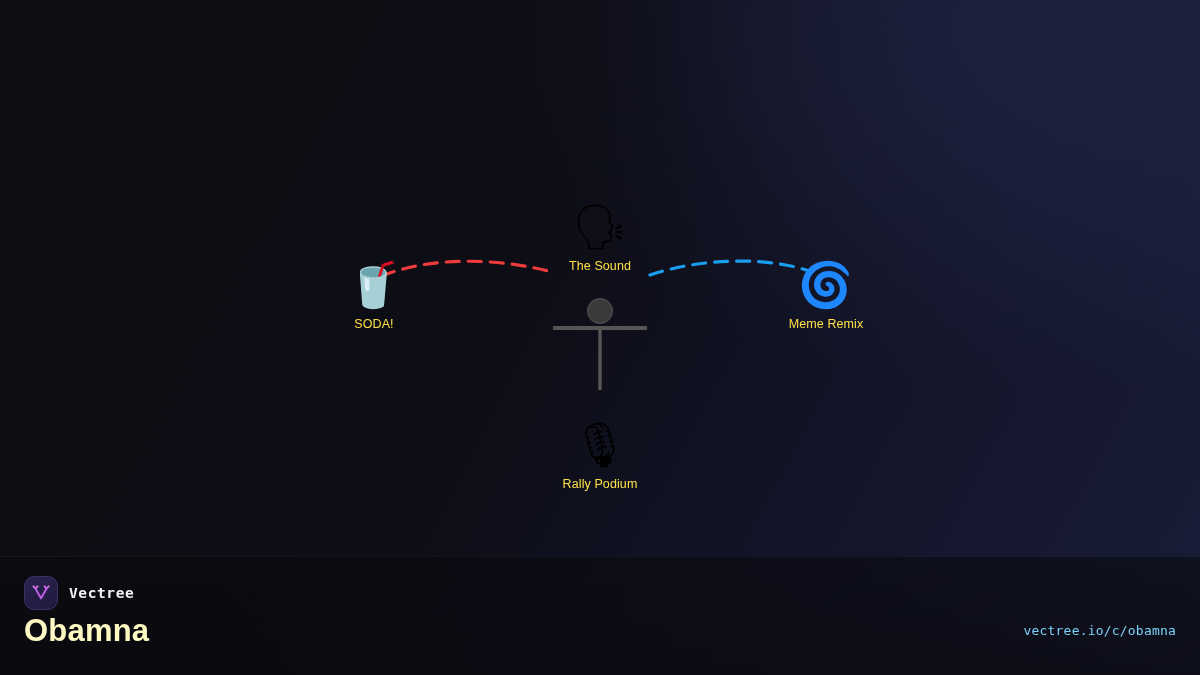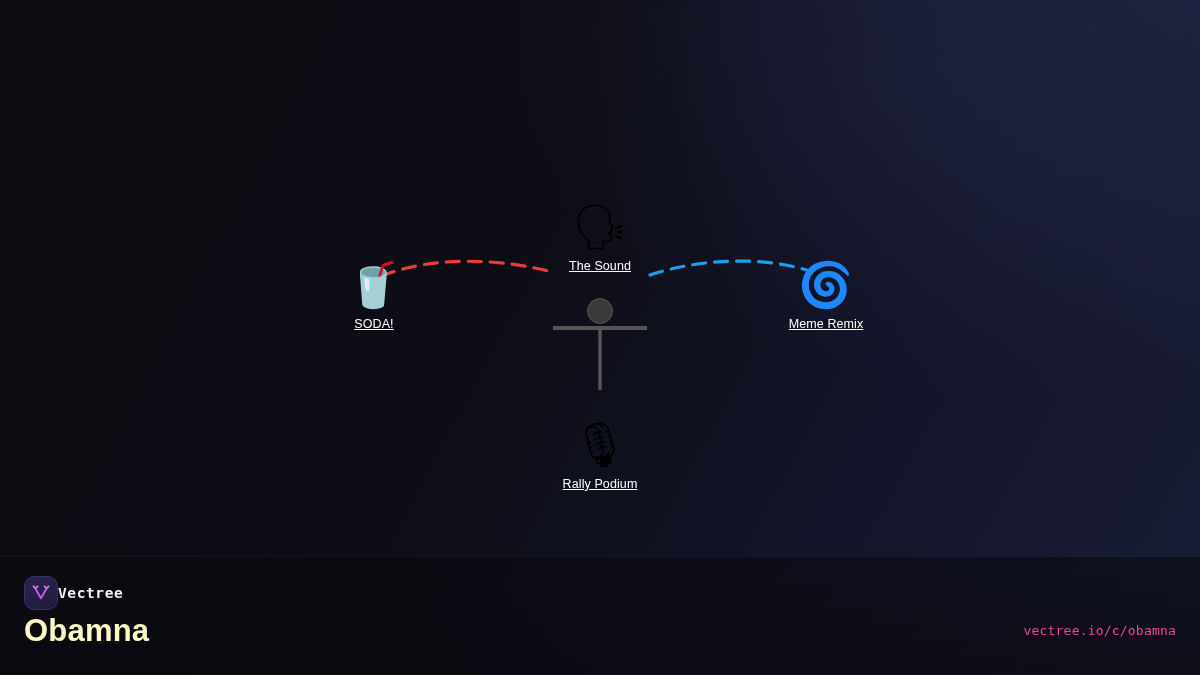--- a/index.html
+++ b/index.html
@@ -64,45 +64,45 @@
 
   .node-emoji {
     font-size:44px;
     line-height:54px;
     height:56px;
     display:block;
   }
 
   .node-label {
     font-size:12.5px;
-    color:#ffffff;
+    color:#fde047;
     letter-spacing:0.1px;
     line-height:14px;
     white-space:nowrap;
-    text-decoration:underline;
   }
 
   
   .hub {
     position:absolute;
     width:26px;
     height:26px;
     border-radius:50%;
     background:#3a3a3a;
     border:1.5px solid #565656;
     transform:translate(-50%, -50%);
   }
 
   
   .brand-row {
     position:absolute;
     left:24px;
     top:576px;
     display:flex;
     align-items:center;
+    gap:11px;
   }
 
   .brand-logo {
     width:34px;
     height:34px;
     border-radius:10px;
     background:linear-gradient(150deg, #2a2350 0%, #241e46 55%, #1e1a3c 100%);
     border:1px solid #3a3166;
     display:flex;
     align-items:center;
@@ -128,21 +128,21 @@
     line-height:38px;
   }
 
   .share-url {
     position:absolute;
     right:24px;
     top:623px;
     font-family:"DejaVu Sans Mono", "Liberation Mono", monospace;
     font-size:13px;
     letter-spacing:0.2px;
-    color:#ec4899;
+    color:#7dd3fc;
   }
 </style>
 </head>
 <body>
 
 <div id="canvas"></div>
 
 <svg id="graph" viewBox="0 0 1200 675" xmlns="http://www.w3.org/2000/svg">
 
   <line x1="553" y1="328" x2="647" y2="328" stroke="#555555" stroke-width="4"></line>

